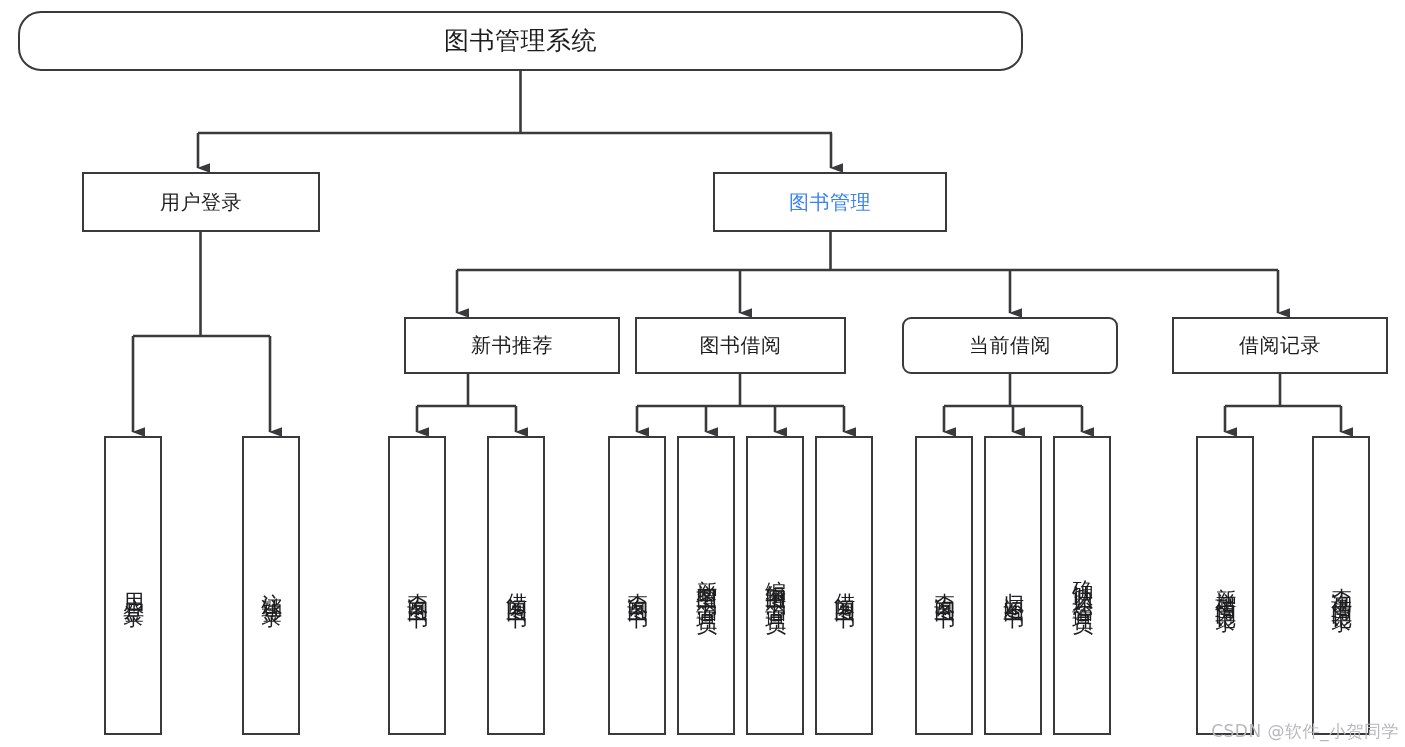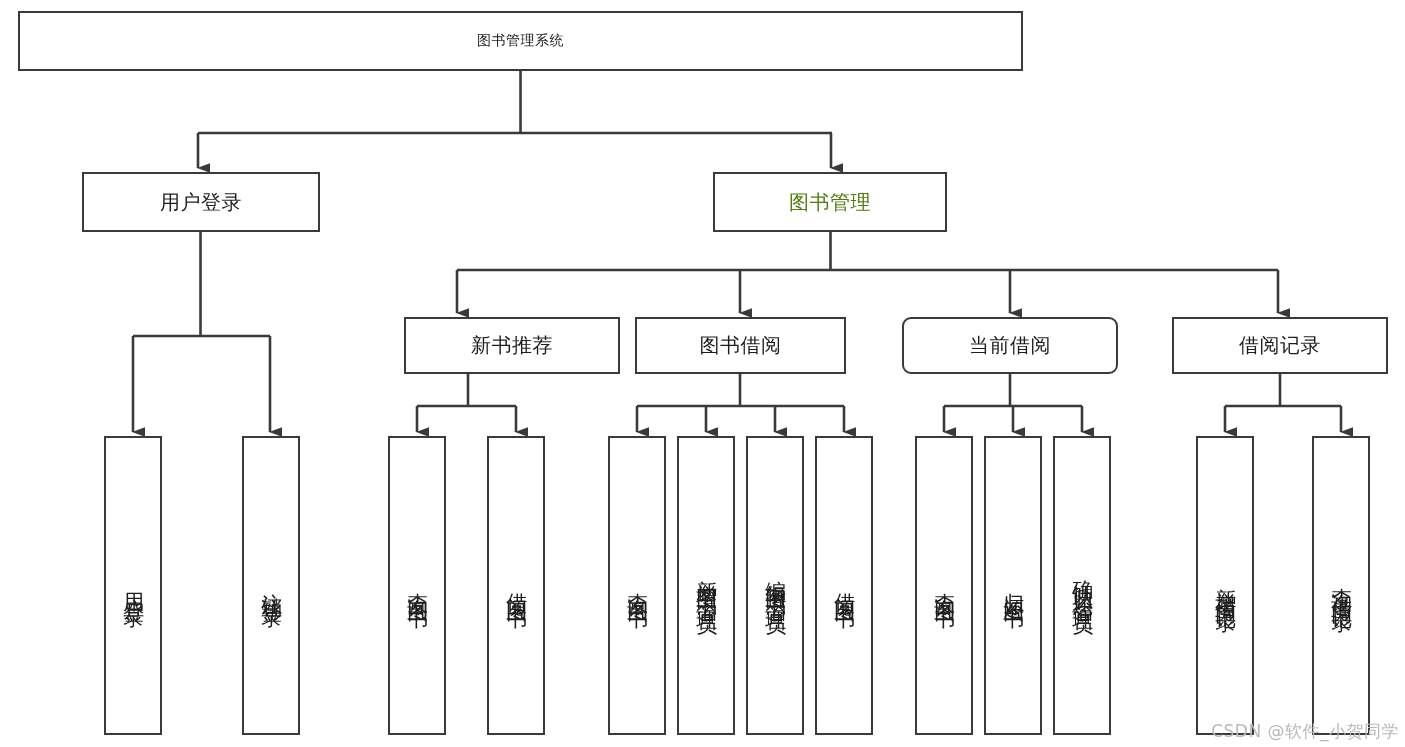--- a/index.html
+++ b/index.html
@@ -23,21 +23,21 @@
     align-items:center;
     justify-content:center;
     color:#1d1d1f;
     text-align:center;
     line-height:1.12;
   }
   .node.h{          
     font-size:20px;
     letter-spacing:0.5px;
   }
-  .node.root{font-size:14px;}
+  .node.root{font-size:25px;border-radius:23px;}
   .node.v{          
     writing-mode:vertical-rl;
     text-orientation:upright;
     font-size:21px;
     letter-spacing:5px;
     padding-top:4px;
     padding-bottom:4px;
     white-space:nowrap;
   }
   .node .lbl{display:block;}
@@ -108,21 +108,21 @@
     </g>
   </svg>
 
   <div class="node h root" style="left: 18px; top: 11px; width: 1005px; height: 60px; border-color: rgb(58, 58, 60); background: rgb(255, 255, 255); color: rgb(29, 29, 31);">
     <span class="lbl">图书管理系统</span>
   </div>
 
   <div class="node h" style="left: 82px; top: 172px; width: 238px; height: 60px; border-color: rgb(58, 58, 60); background: rgb(255, 255, 255); color: rgb(29, 29, 31);">
     <span class="lbl">用户登录</span>
   </div>
-  <div class="node h" style="left: 713px; top: 172px; width: 234px; height: 60px; border-color: rgb(58, 58, 60); background: rgb(255, 255, 255); color: #4d7c0f;">
+  <div class="node h" style="left: 713px; top: 172px; width: 234px; height: 60px; border-color: rgb(58, 58, 60); background: rgb(255, 255, 255); color: #3b82f6;">
     <span class="lbl">图书管理</span>
   </div>
 
   <div class="node v" style="left: 104px; top: 436px; width: 58px; height: 299px; border-color: rgb(58, 58, 60); background: rgb(255, 255, 255); color: rgb(29, 29, 31);">
     <span class="lbl">用户登录</span>
   </div>
   <div class="node v" style="left: 242px; top: 436px; width: 58px; height: 299px; border-color: rgb(58, 58, 60); background: rgb(255, 255, 255); color: rgb(29, 29, 31);">
     <span class="lbl">注销登录</span>
   </div>
 

